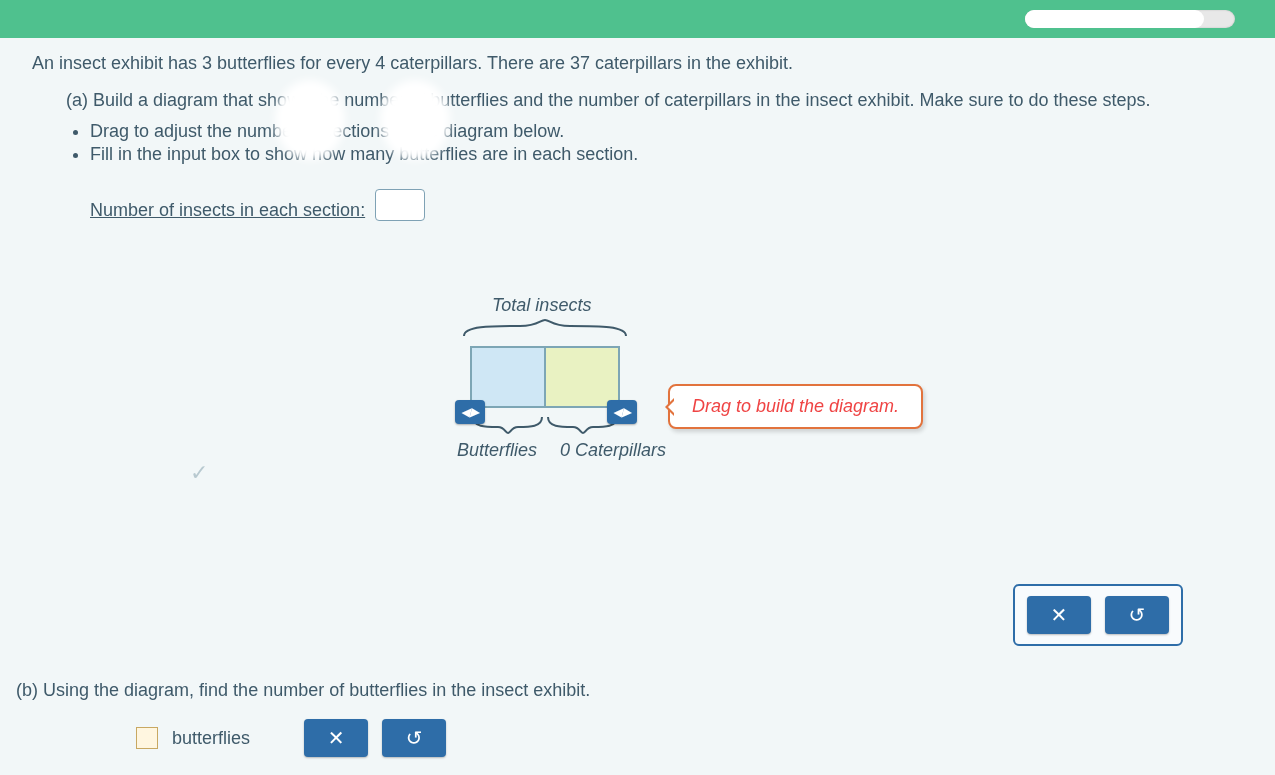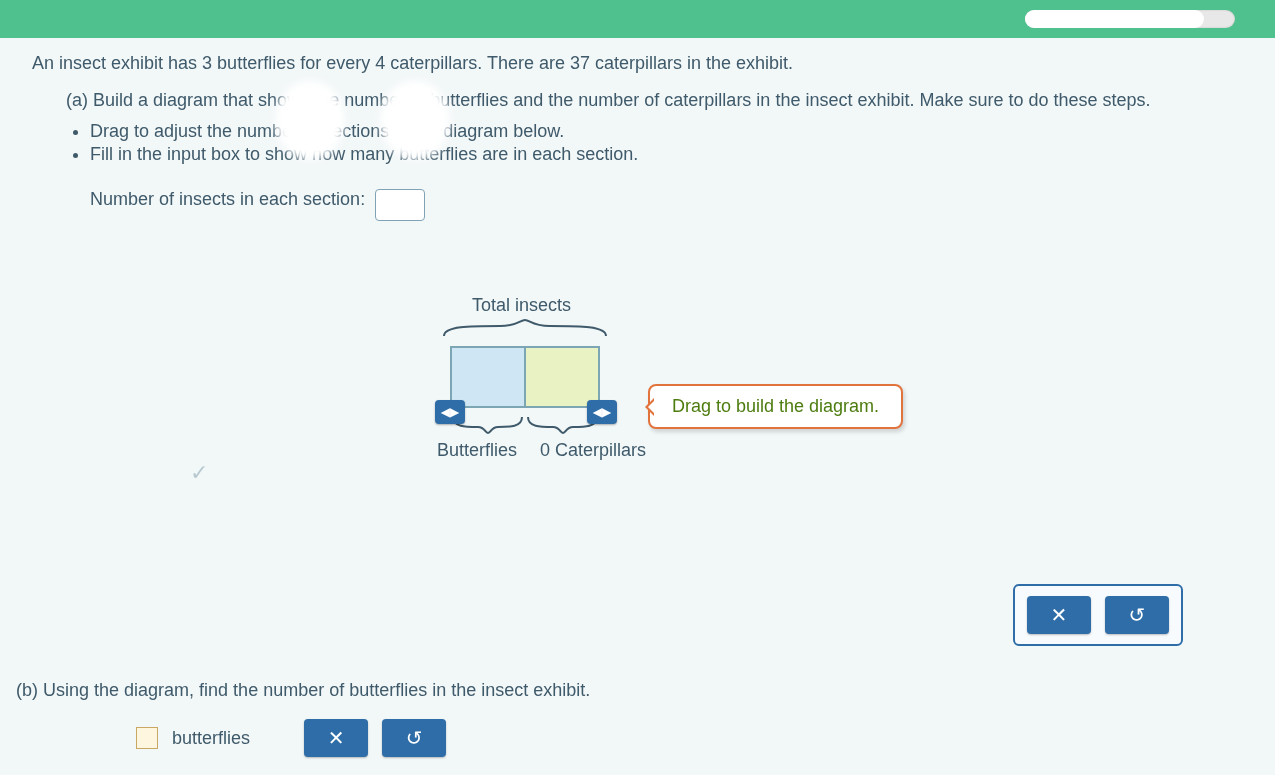--- a/index.html
+++ b/index.html
@@ -32,33 +32,34 @@
     background: #fff;
     height: 100%;
     width: 85%;
     border-radius: 9px;
   }
   .content { padding: 12px 18px 0 32px; }
   .problem { line-height: 1.55; }
   .part { margin: 12px 0 0 34px; }
   .bullets { margin: 10px 0 0 58px; }
   .bullets li { margin: 2px 0; }
-  .sec-input-row { margin: 24px 0 0 58px; display:flex; align-items:flex-start; gap:10px;}
+  .sec-input-row { margin: 24px 0 0 58px; display:flex; align-items:flex-end; gap:10px;text-decoration:underline;}
   .numbox {
     width: 50px; height: 32px;
     background:#fff;
     border:1px solid #7fa2b5;
     border-radius:4px;
   }
   
   .diagram-wrap {
     position: absolute;
-    left: 432px;
+    left: 452px;
     top: 295px;
     width: 540px;
+    font-style: italic;
   }
   .d-toplabel { text-align:left; margin-left:40px; margin-bottom:2px; }
   .brace-top {
     width:170px; height:22px; margin-left:8px;
     position:relative;
   }
   .brace-top svg, .brace-bot svg { width:100%; height:100%; }
   .bar-row { position:relative; margin-top:6px; }
   .bar {
     width:150px; height:62px;
@@ -82,21 +83,21 @@
   }
   .handle.left { left:3px; }
   .handle.right { left:155px; }
   .speech {
     position:absolute;
     left:216px; top:38px;
     border:2px solid #e2733d;
     background:#fff;
     padding:10px 22px;
     border-radius:8px;
-    color:#4d7c0f;
+    color:#ef4444;
     box-shadow: 2px 3px 4px rgba(0,0,0,.15);
   }
   .speech::before {
     content:"";
     position:absolute;
     left:-14px; top:50%;
     transform:translateY(-50%);
     border:9px solid transparent;
     border-right-color:#e2733d;
   }

